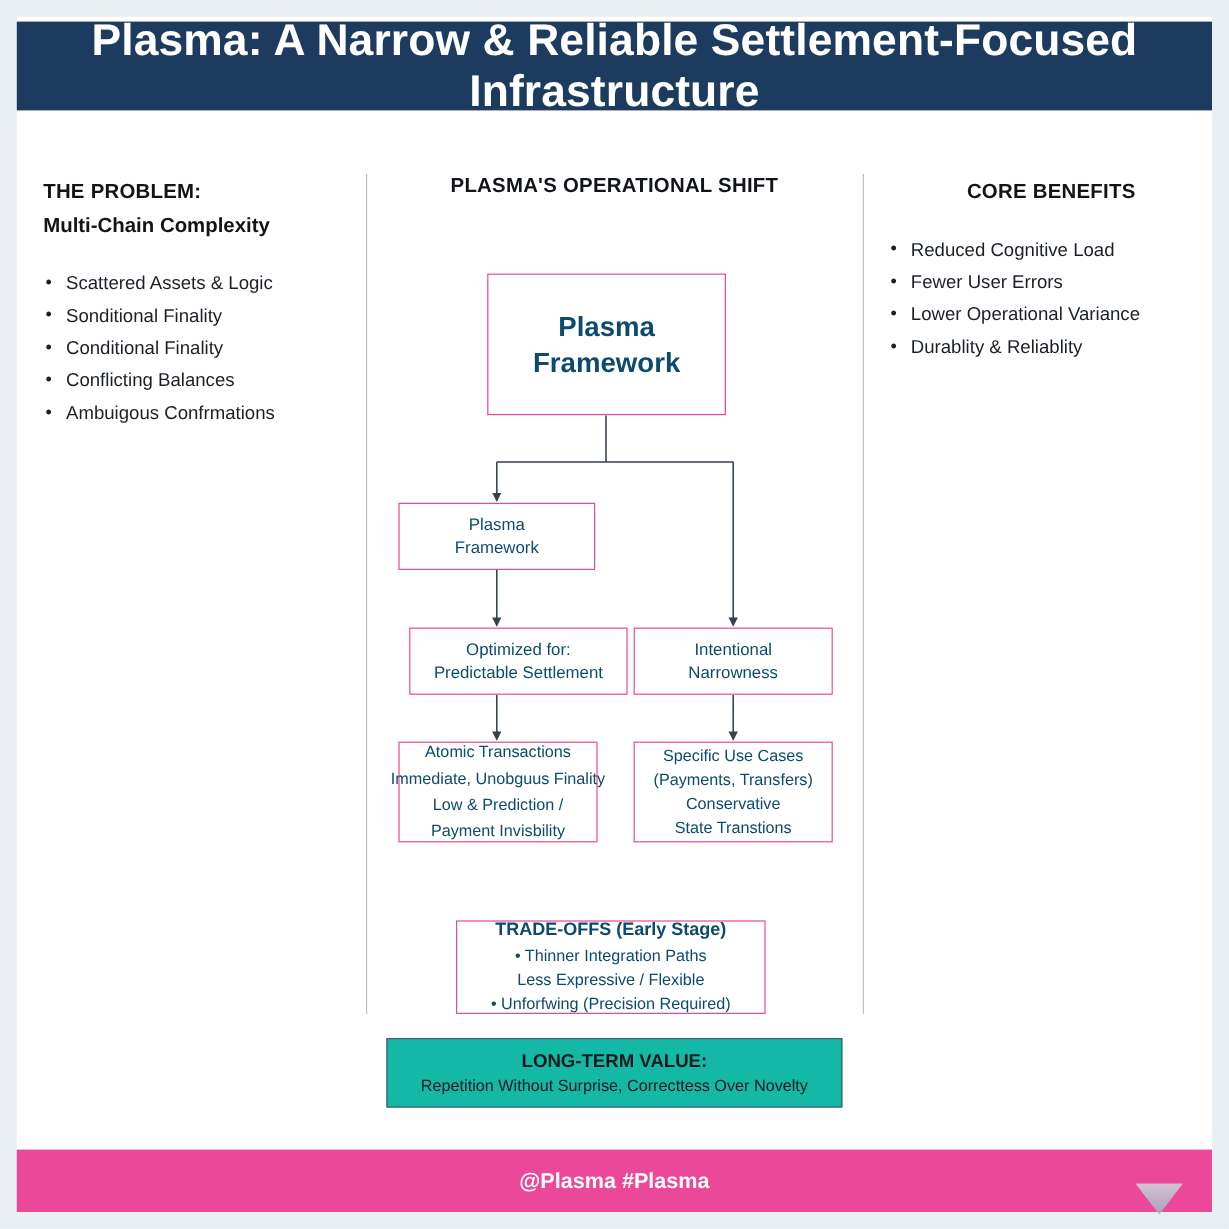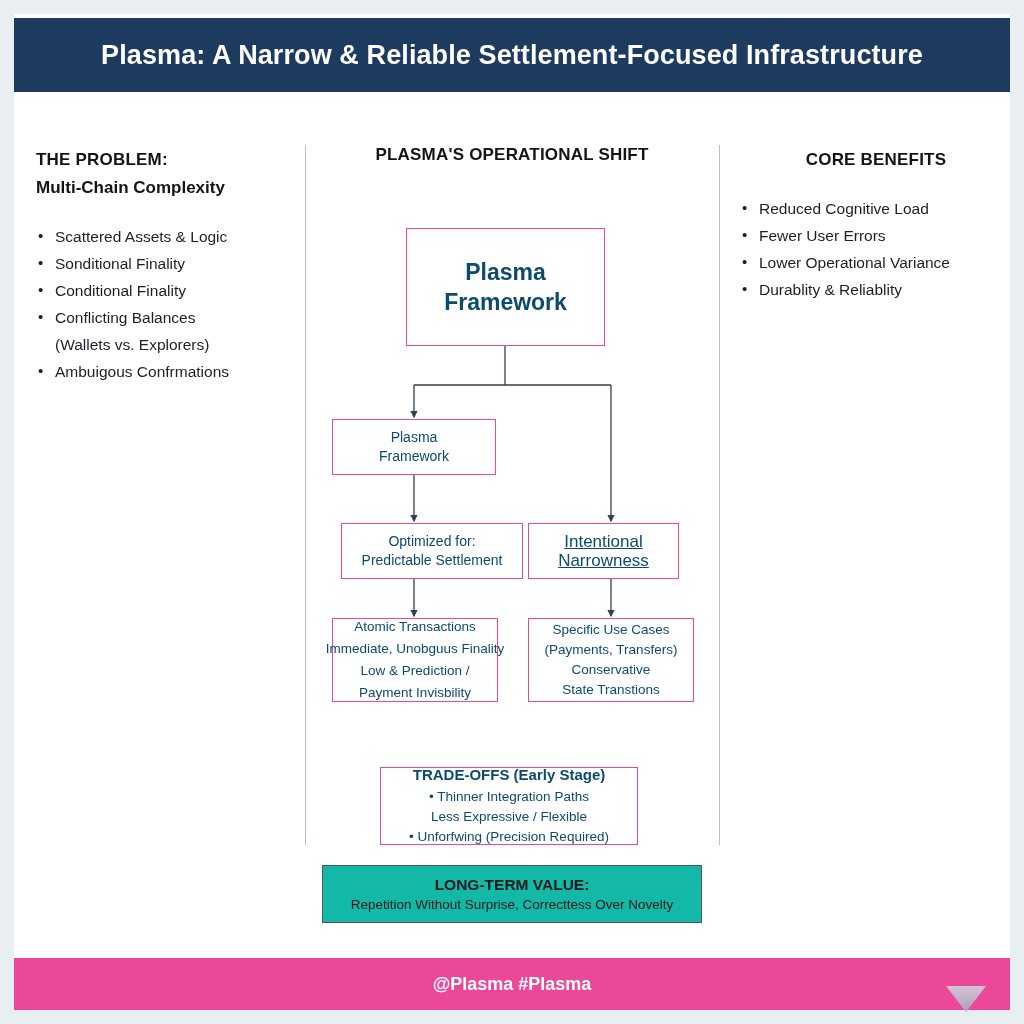--- a/index.html
+++ b/index.html
@@ -37,21 +37,21 @@
     width: 996px;
     height: 74px;
     background: #1d3a5f;
     display: flex;
     align-items: center;
     justify-content: center;
     box-sizing: border-box;
   }
   .header-title {
     color: #ffffff;
-    font-size: 27px;
+    font-size: 37px;
     font-weight: bold;
     letter-spacing: 0.1px;
     text-align: center;
   }
   
   .footer {
     position: absolute;
     left: 14px;
     top: 958px;
     width: 996px;
@@ -204,25 +204,24 @@
     left: 35px;
     top: 348px;
     width: 182px;
     height: 56px;
     font-size: 14px;
     line-height: 19px;
   }
   .node-c {
     left: 222px;
     top: 348px;
-    width: 151px;
+    width: 166px;
     height: 56px;
-    font-size: 17px;
+    font-size: 14px;
     line-height: 19px;
-    text-decoration: underline;
   }
   .node-d {
     left: 26px;
     top: 443px;
     width: 166px;
     height: 84px;
     font-size: 13.5px;
     line-height: 22px;
   }
   .node-d .wide {
@@ -305,21 +304,20 @@
   <div class="divider d2"></div>
 
   <div class="col-left">
     <div class="col-head-1">THE PROBLEM:</div>
     <div class="col-head-2">Multi-Chain Complexity</div>
     <ul class="bullets">
       <li>Scattered Assets &amp; Logic</li>
       <li>Sonditional Finality</li>
       <li>Conditional Finality</li>
       <li>Conflicting Balances</li>
-      <li class="nobullet">(Wallets vs. Explorers)</li>
       <li>Ambuigous Confrmations</li>
     </ul>
   </div>
 
   <div class="col-mid">
     <div class="mid-head">PLASMA'S OPERATIONAL SHIFT</div>
   </div>
 
   <div class="flow">
     <svg class="connectors" viewBox="0 0 414 670">

